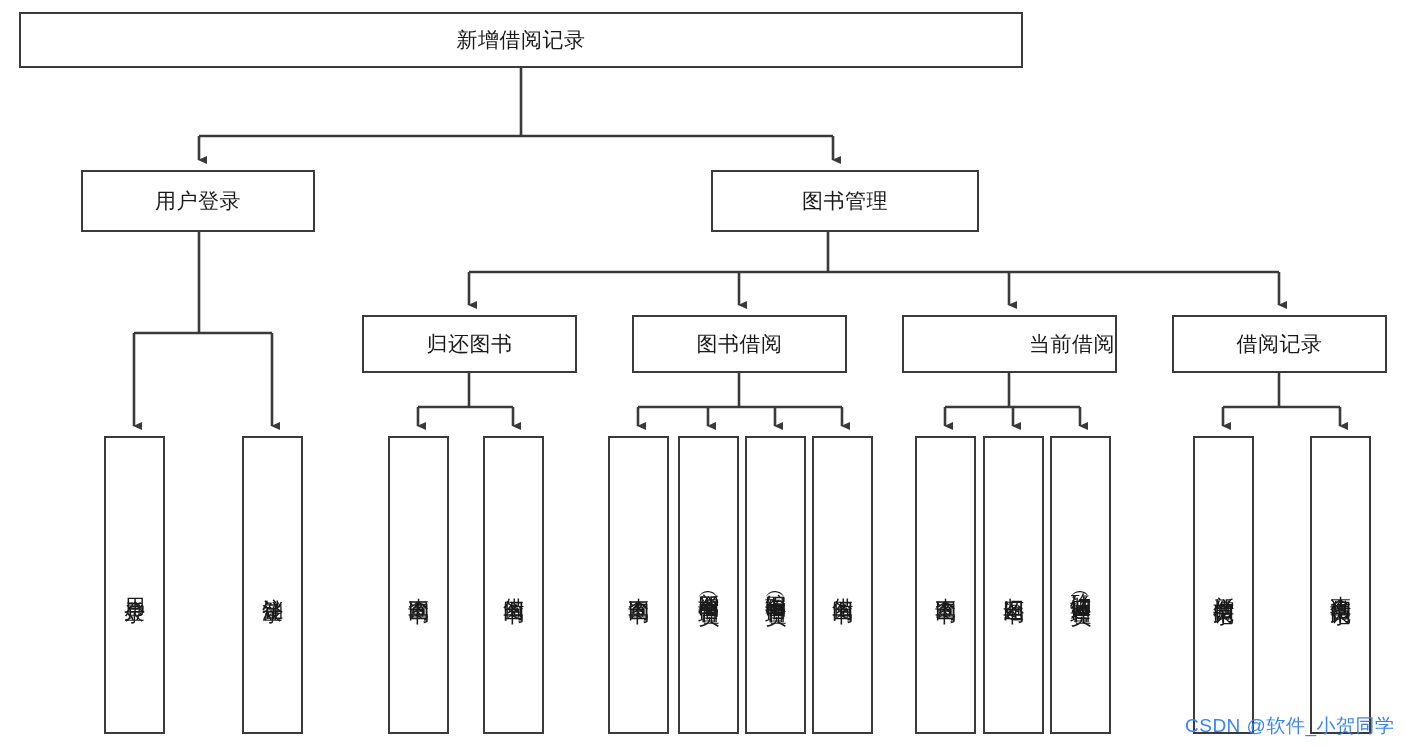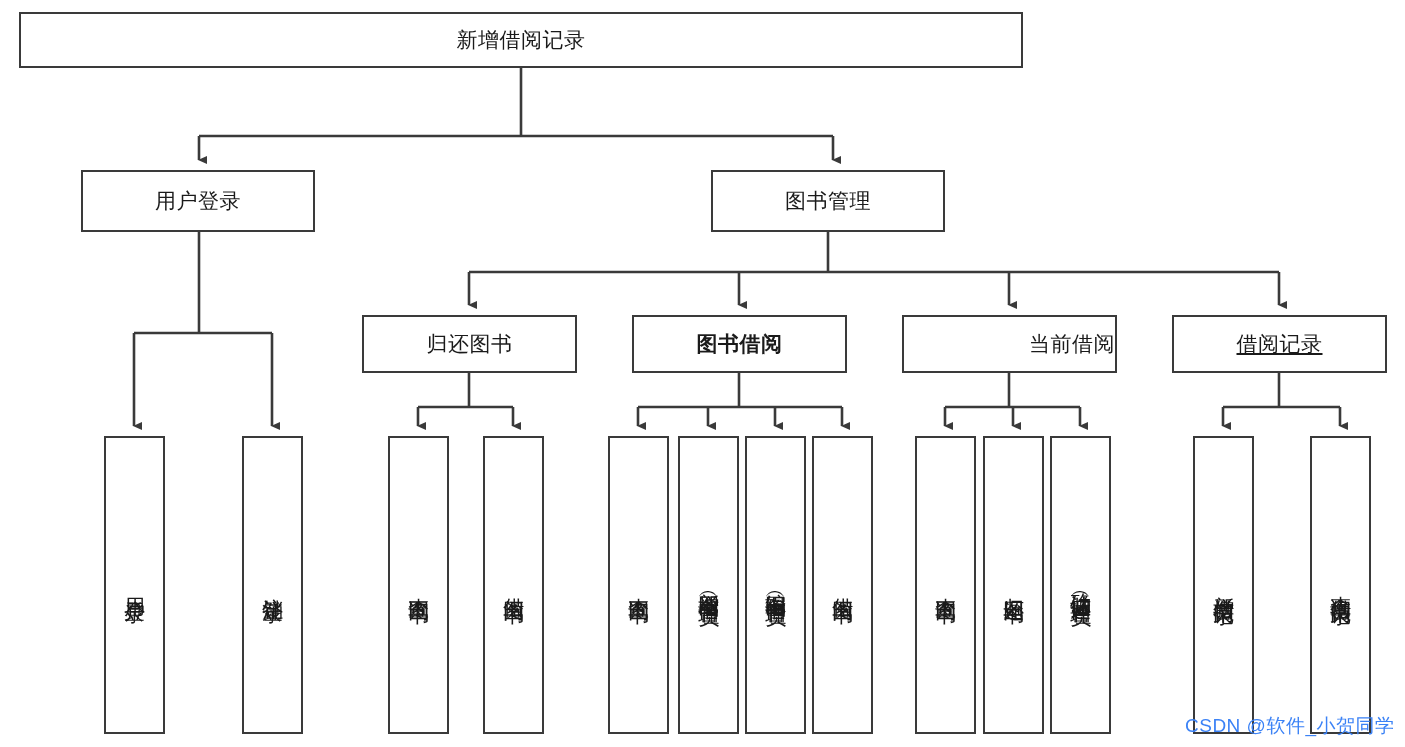--- a/index.html
+++ b/index.html
@@ -114,34 +114,34 @@
     </g>
   </svg>
 
   <div class="node node-h" style="left: 19px; top: 12px; width: 1004px; height: 56px;">
       <span>新增借阅记录</span>
     </div>
 
   <div class="node node-h" style="left: 81px; top: 170px; width: 234px; height: 62px;">
       <span>用户登录</span>
     </div>
-  <div class="node node-h" style="left: 711px; top: 170px; width: 234px; height: 62px;">
+  <div class="node node-h" style="left: 711px; top: 170px; width: 268px; height: 62px;">
       <span>图书管理</span>
     </div>
 
   <div class="node node-h" style="left: 362px; top: 315px; width: 215px; height: 58px;">
       <span>归还图书</span>
     </div>
-  <div class="node node-h" style="left: 632px; top: 315px; width: 215px; height: 58px; font-weight: bold;">
+  <div class="node node-h" style="left: 632px; top: 315px; width: 215px; height: 58px;">
       <span>图书借阅</span>
     </div>
   <div class="node node-h" style="left: 902px; top: 315px; width: 215px; height: 58px; justify-content: flex-end;">
       <span>当前借阅</span>
     </div>
-  <div class="node node-h" style="left: 1172px; top: 315px; width: 215px; height: 58px; text-decoration: underline;">
+  <div class="node node-h" style="left: 1172px; top: 315px; width: 215px; height: 58px;">
       <span>借阅记录</span>
     </div>
 
   <div class="node node-v" style="left: 104px; top: 436px; width: 61px; height: 298px;">
       <span>用户登录</span>
     </div>
   <div class="node node-v" style="left: 242px; top: 436px; width: 61px; height: 298px;">
       <span>注销登录</span>
     </div>
   <div class="node node-v" style="left: 388px; top: 436px; width: 61px; height: 298px;">

